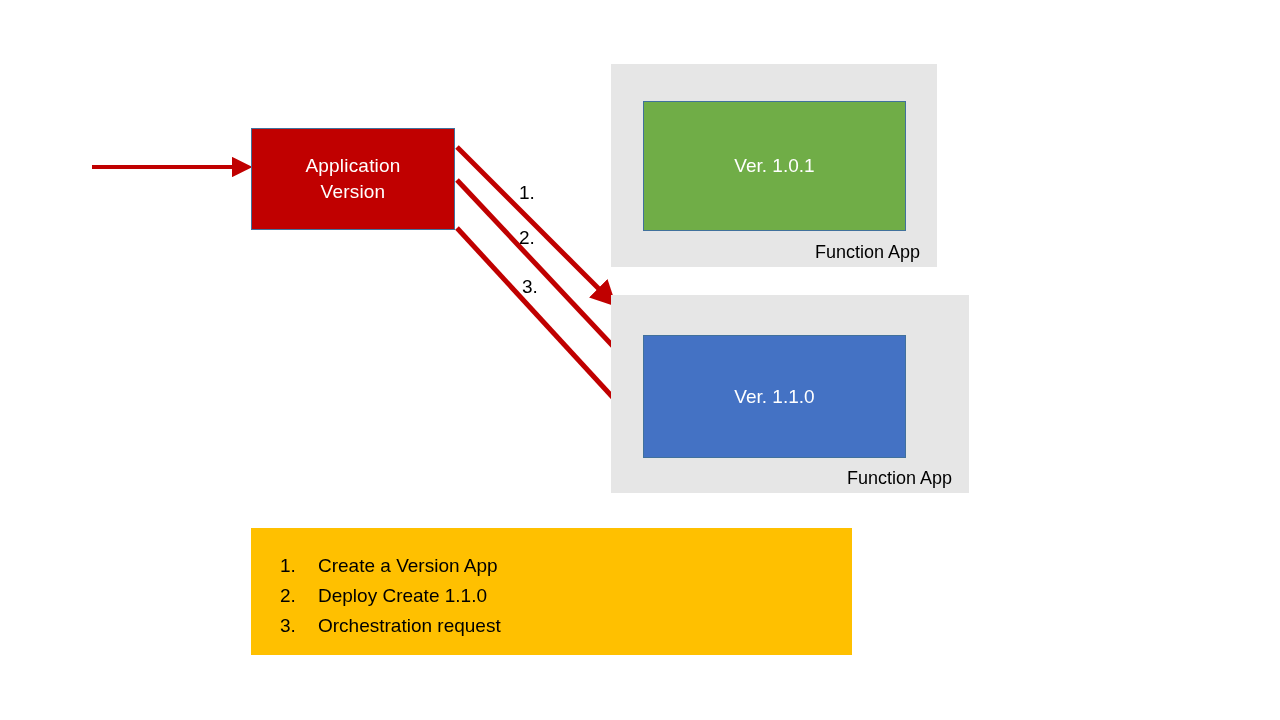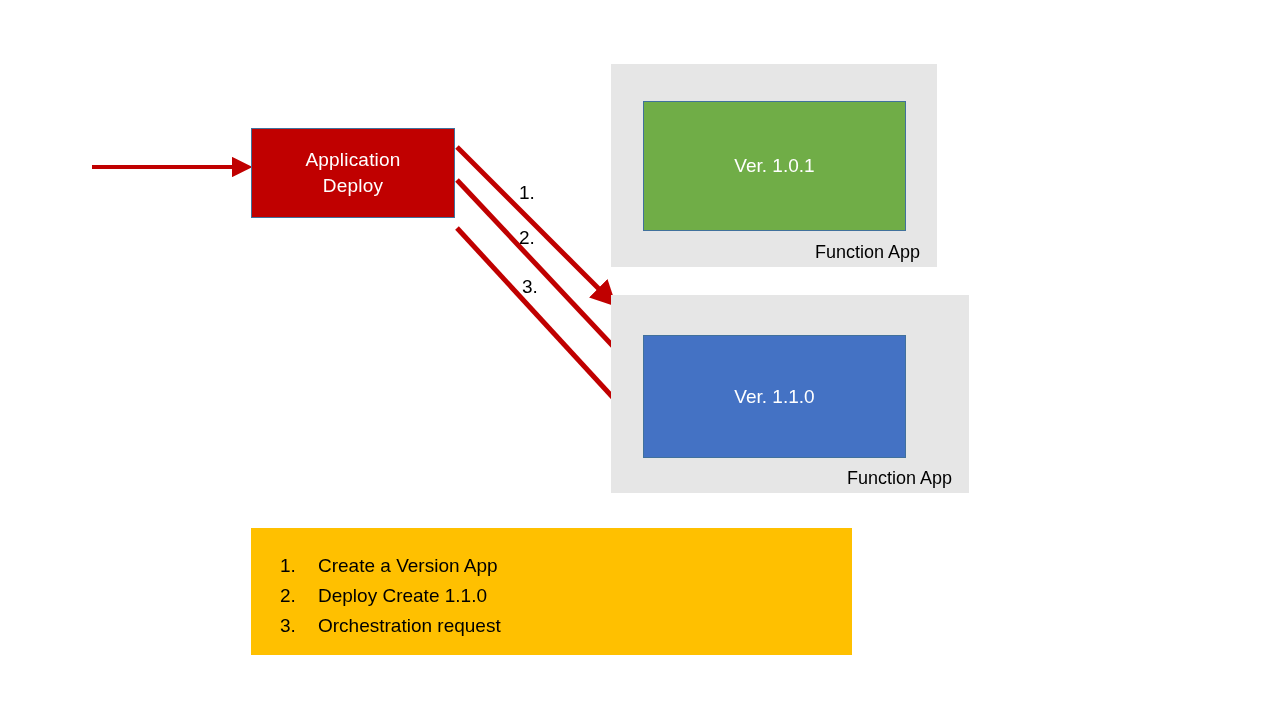--- a/index.html
+++ b/index.html
@@ -20,21 +20,21 @@
     position: absolute;
     inset: 0;
   }
 
   
   .router-box {
     position: absolute;
     left: 251px;
     top: 128px;
     width: 204px;
-    height: 90px;
+    height: 102px;
     background: #c00000;
     border: 1px solid #41719c;
     box-sizing: border-box;
     display: flex;
     align-items: center;
     justify-content: center;
   }
   .router-label {
     color: #ffffff;
     font-size: 19px;
@@ -164,21 +164,21 @@
     <line x1="457" y1="147" x2="611" y2="301" stroke="#c00000" stroke-width="5" marker-end="url(#ah)"></line>
 
     <line x1="457" y1="180" x2="641" y2="376" stroke="#c00000" stroke-width="5" marker-end="url(#ah)"></line>
 
     <line x1="457" y1="228" x2="641" y2="428" stroke="#c00000" stroke-width="5" marker-end="url(#ah)"></line>
   </svg>
 
   <div class="router-box">
     <div class="router-label">
       <span>Application</span><br>
-      <span>Deploy</span>
+      <span>Version</span>
     </div>
   </div>
 
   <div class="step-num n1">1.</div>
   <div class="step-num n2">2.</div>
   <div class="step-num n3">3.</div>
 
   <div class="fa-container top">
     <div class="ver-box green">
       <span class="ver-label">Ver. 1.0.1</span>

